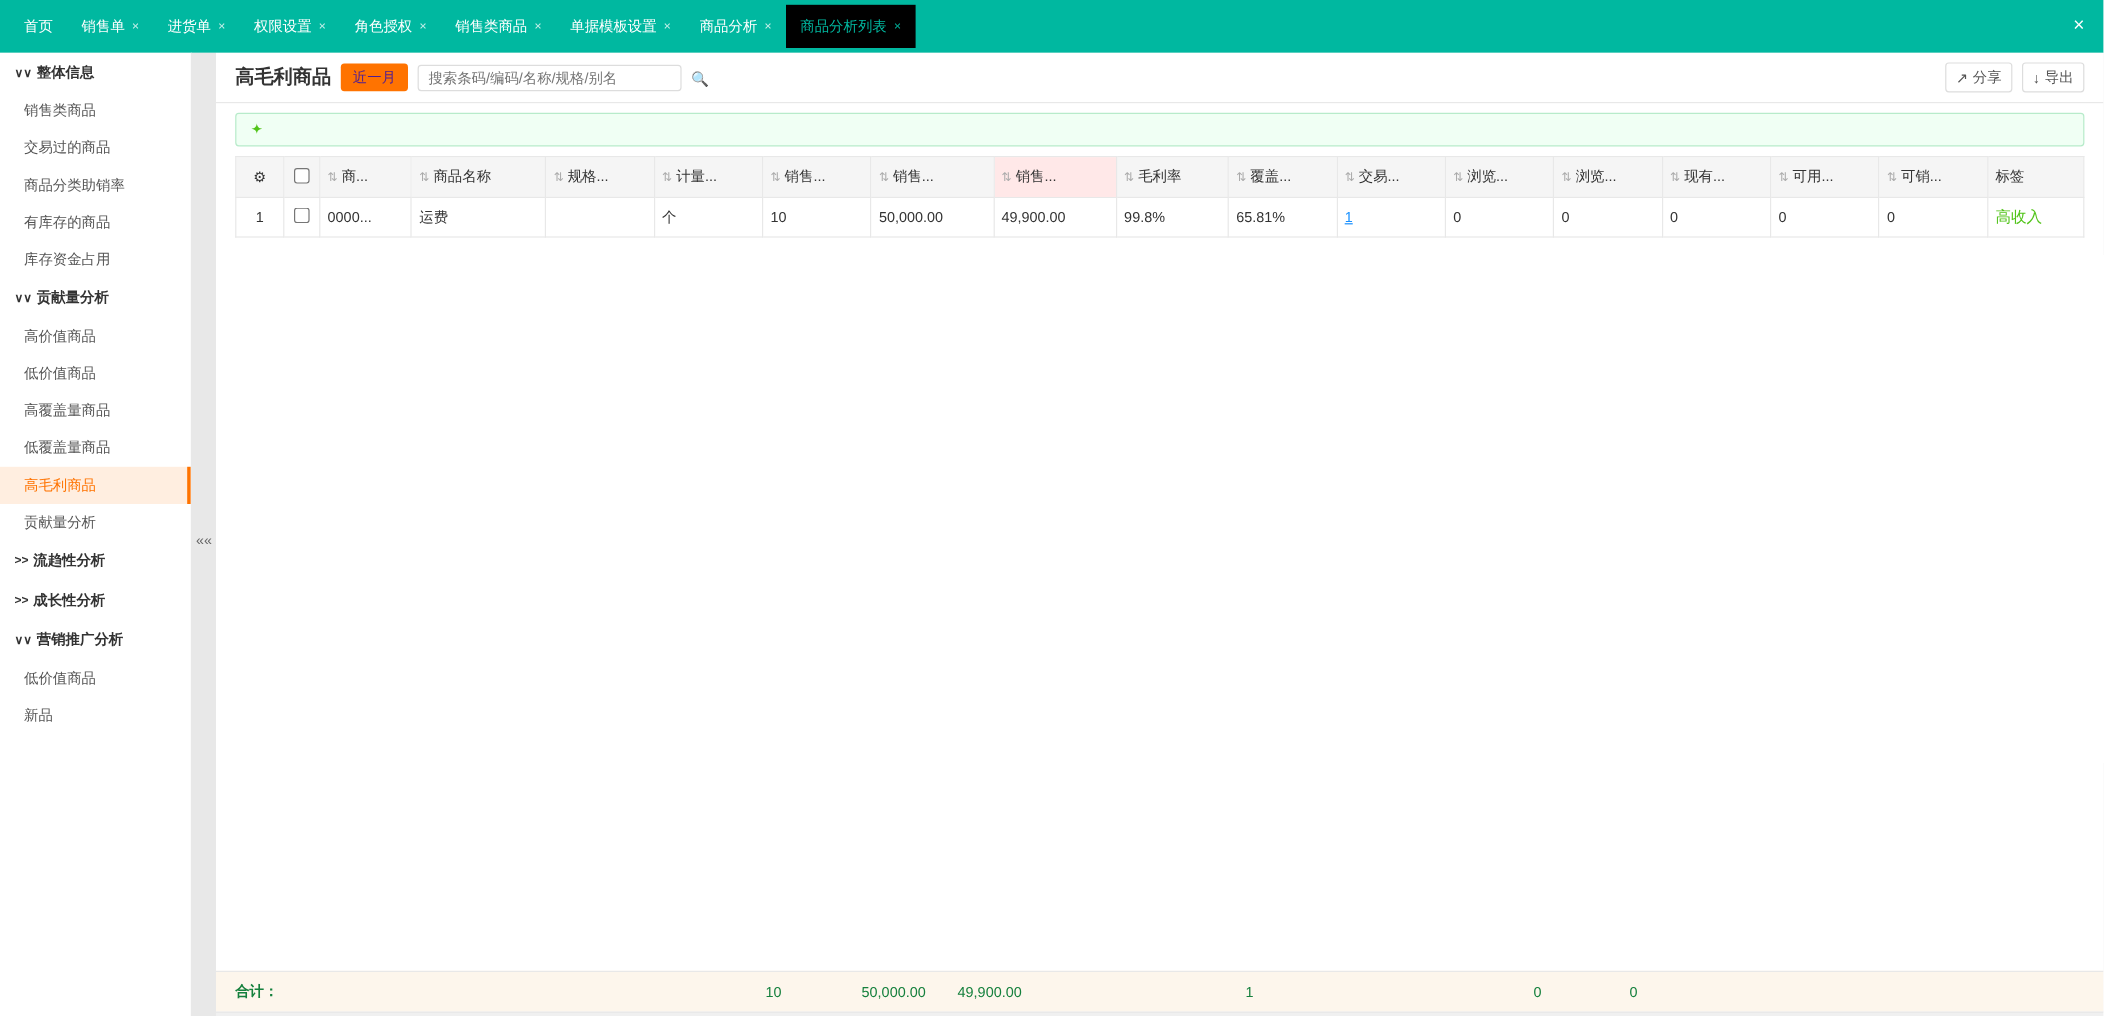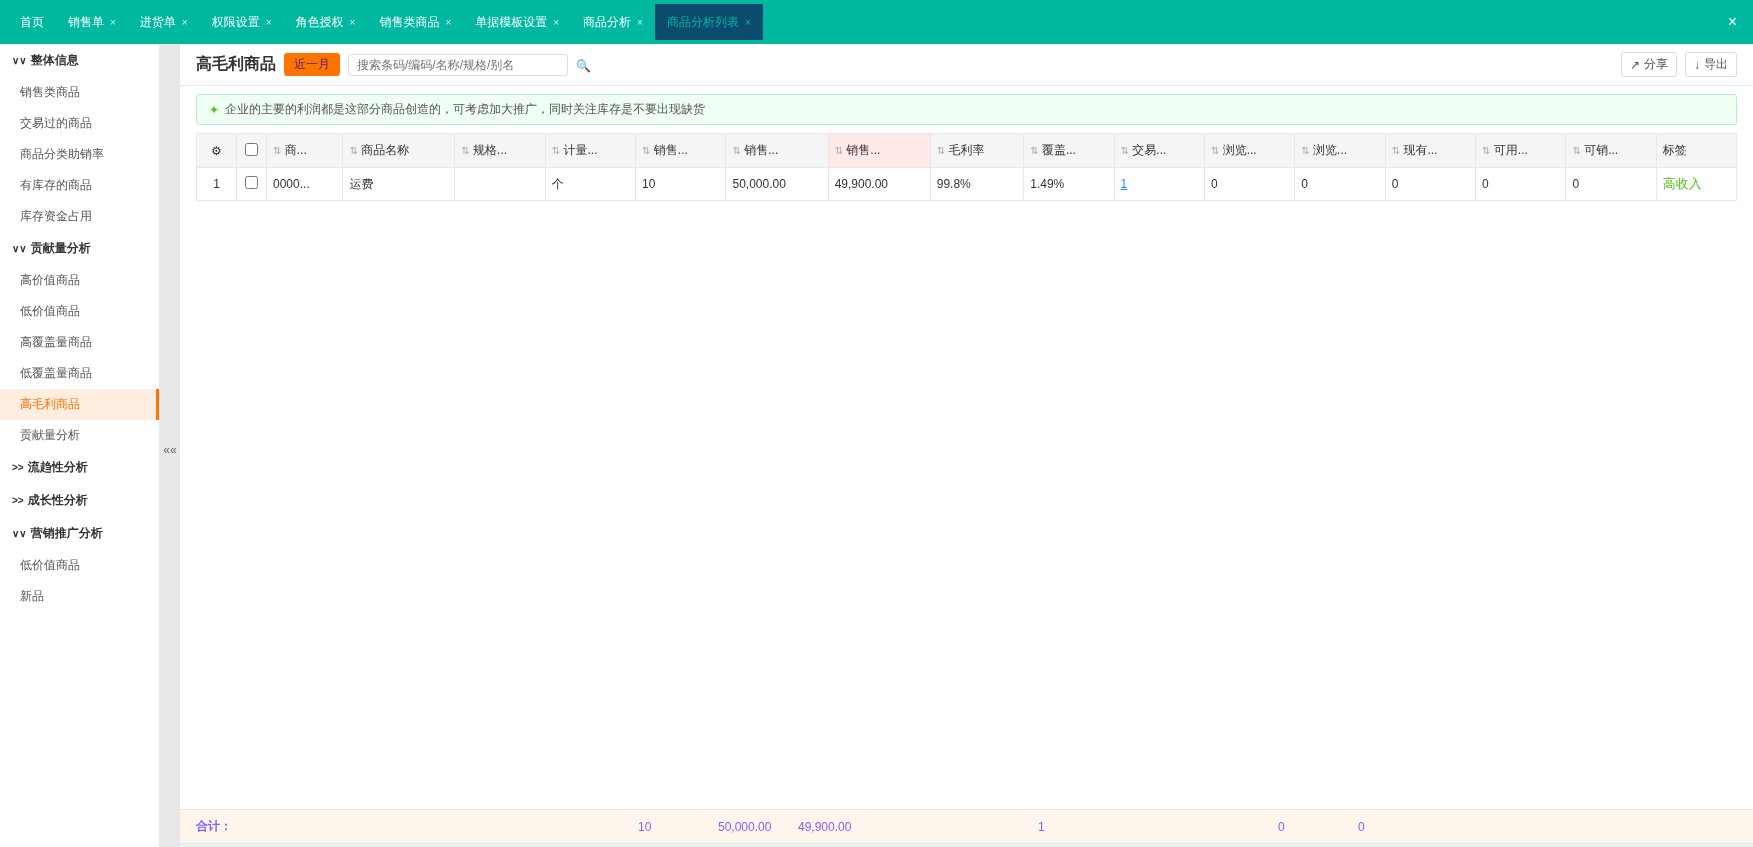--- a/index.html
+++ b/index.html
@@ -20,21 +20,21 @@
       cursor: pointer;
       white-space: nowrap;
       color: white;
       display: flex;
       align-items: center;
       gap: 4px;
       height: 36px;
       font-size: 13px;
     }
     .nav-tab.active {
-      background: #0c4a6e;
+      background: #000000;
       color: #00b8a0;
     }
     .nav-tab .close-x {
       font-size: 10px;
       color: rgba(255,255,255,0.8);
       margin-left: 2px;
     }
     .nav-tab.active .close-x {
       color: #00b8a0;
     }
@@ -216,21 +216,21 @@
     
     .table-footer {
       background: #fdf6ec;
       border-top: 1px solid #e8e8e8;
       padding: 8px 16px;
       display: flex;
       align-items: center;
       gap: 20px;
       flex-shrink: 0;
       font-size: 12px;
-      color: #8b5cf6;
+      color: #15803d;
     }
     .footer-label {
       font-weight: bold;
     }
     .footer-values {
       display: flex;
       gap: 0;
       flex: 1;
     }
     .footer-cell {
@@ -379,21 +379,20 @@
         </button>
         <button class="action-btn">
           <span>↓</span>
           <span>导出</span>
         </button>
       </div>
     </div>
 
     <div class="info-bar">
       <span style="color:#52c41a;">✦</span>
-      <span>企业的主要的利润都是这部分商品创造的，可考虑加大推广，同时关注库存是不要出现缺货</span>
     </div>
 
     <div class="table-container">
       <table>
         <thead>
           <tr>
             <th class="col-num">
               <span>⚙</span>
             </th>
             <th class="col-checkbox">
@@ -471,21 +470,21 @@
               <input type="checkbox" style="">
             </td>
             <td>0000...</td>
             <td>运费</td>
             <td></td>
             <td>个</td>
             <td>10</td>
             <td>50,000.00</td>
             <td>49,900.00</td>
             <td>99.8%</td>
-            <td>1.49%</td>
+            <td>65.81%</td>
             <td>
               <a href="#" style="color:#1890ff;text-decoration:underline;">1</a>
             </td>
             <td>0</td>
             <td>0</td>
             <td>0</td>
             <td>0</td>
             <td>0</td>
             <td>
               <span class="tag-high-income">高收入</span>

